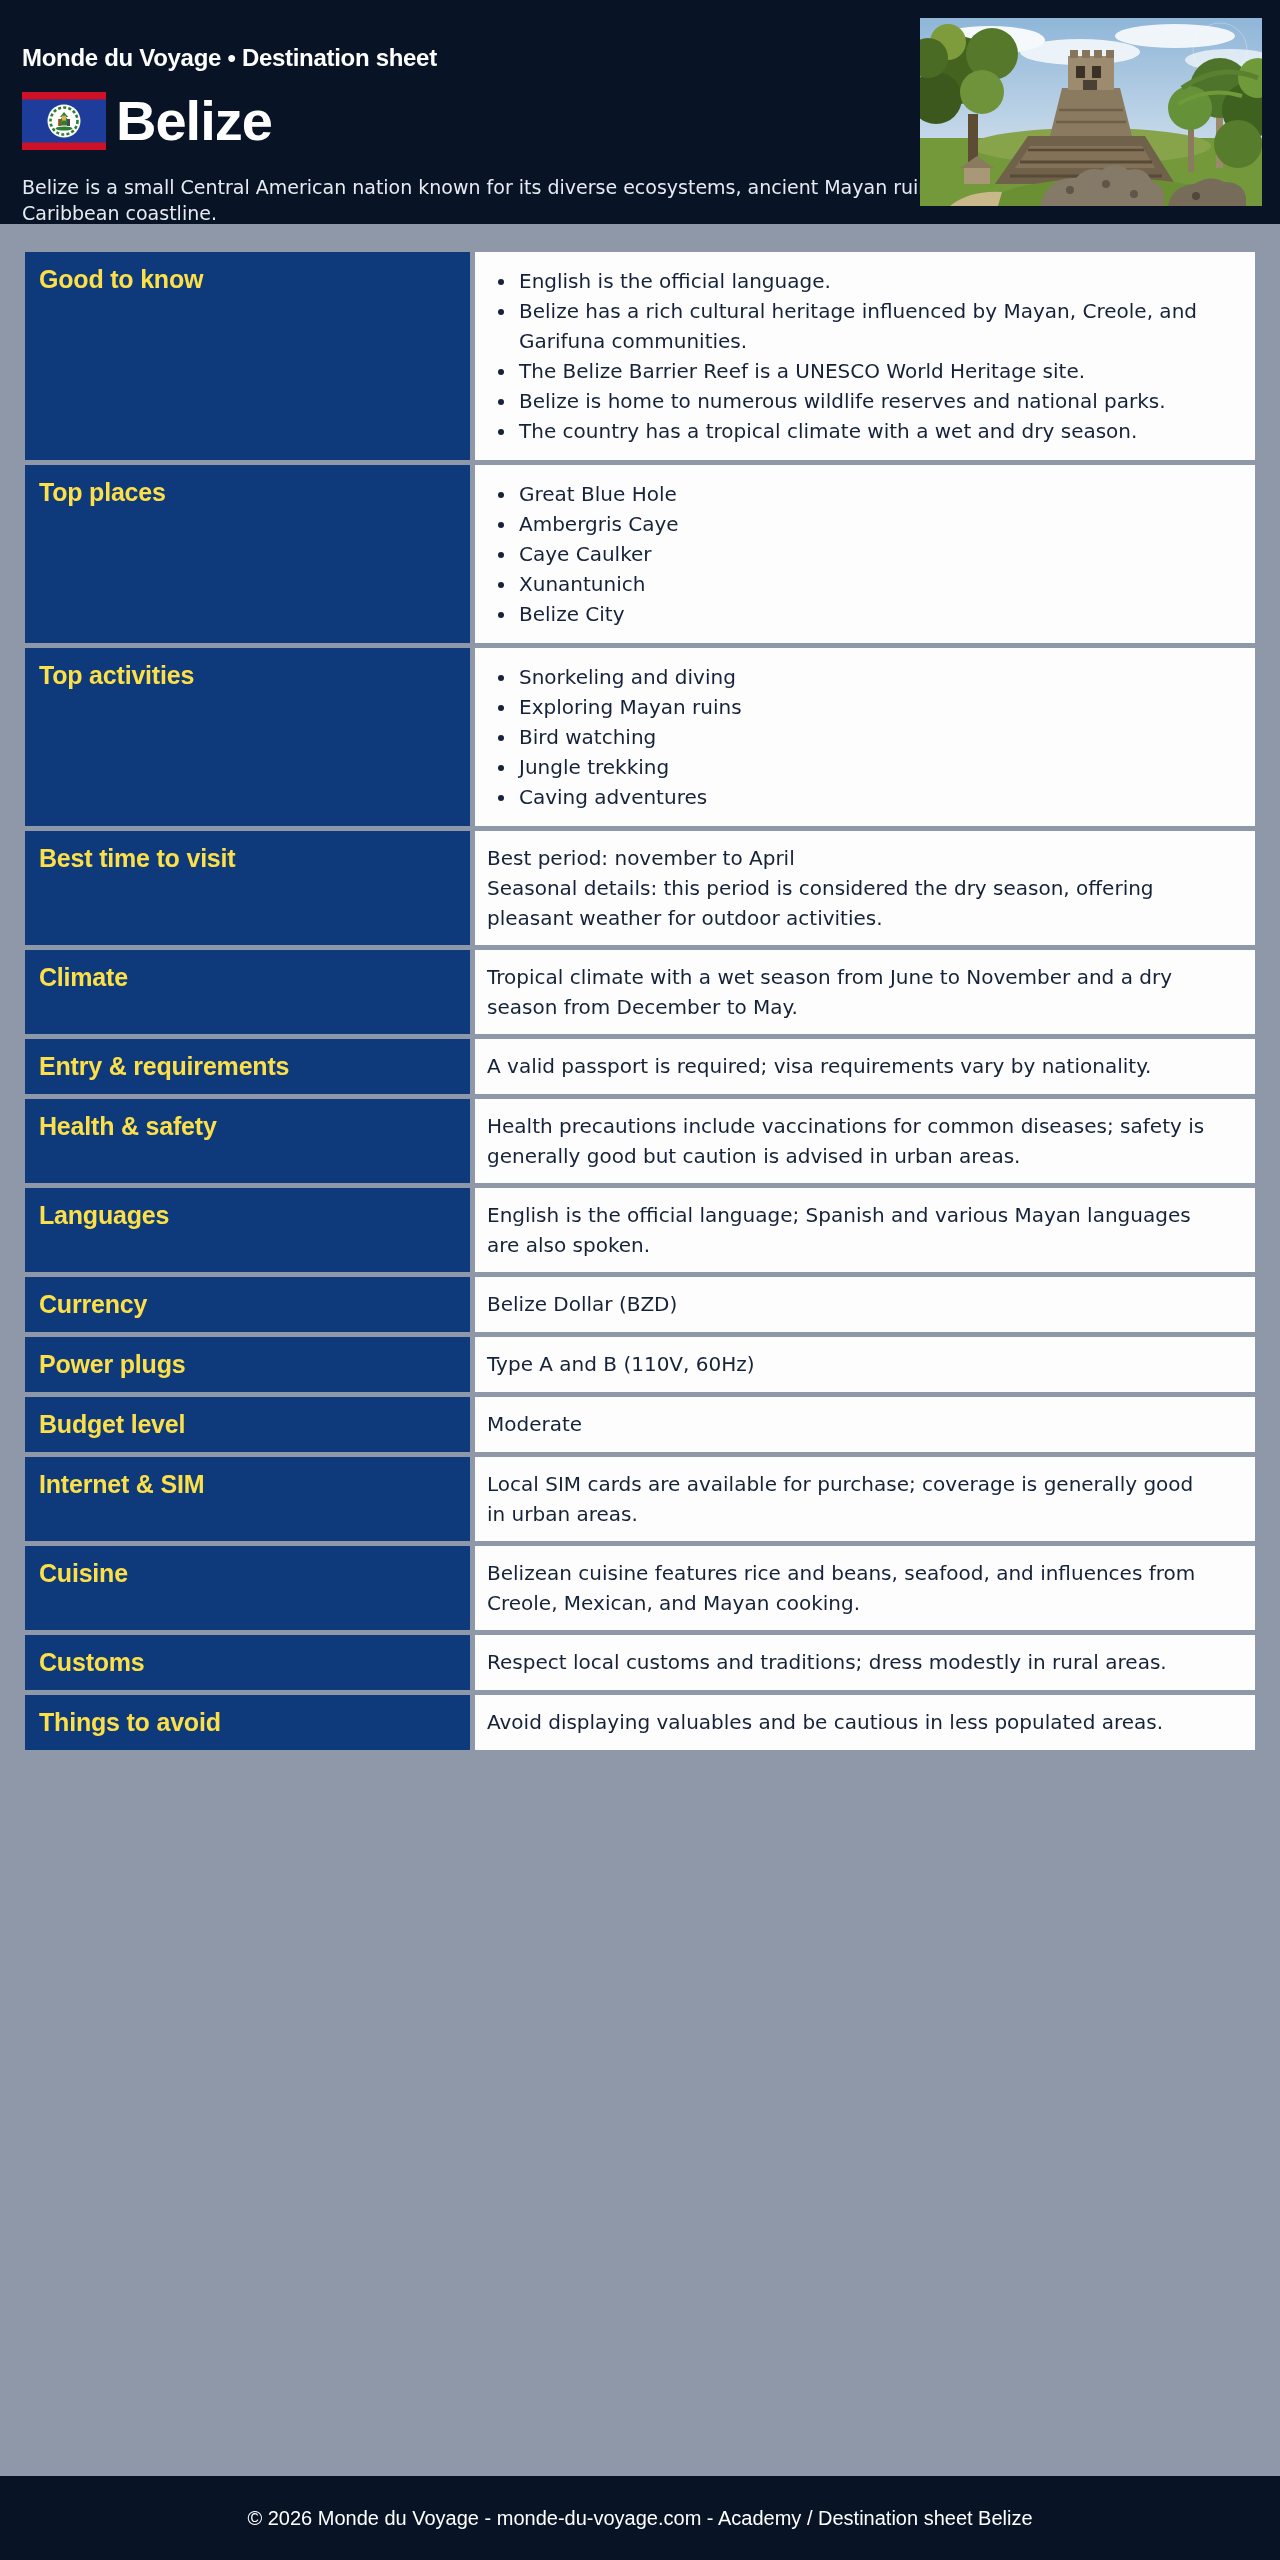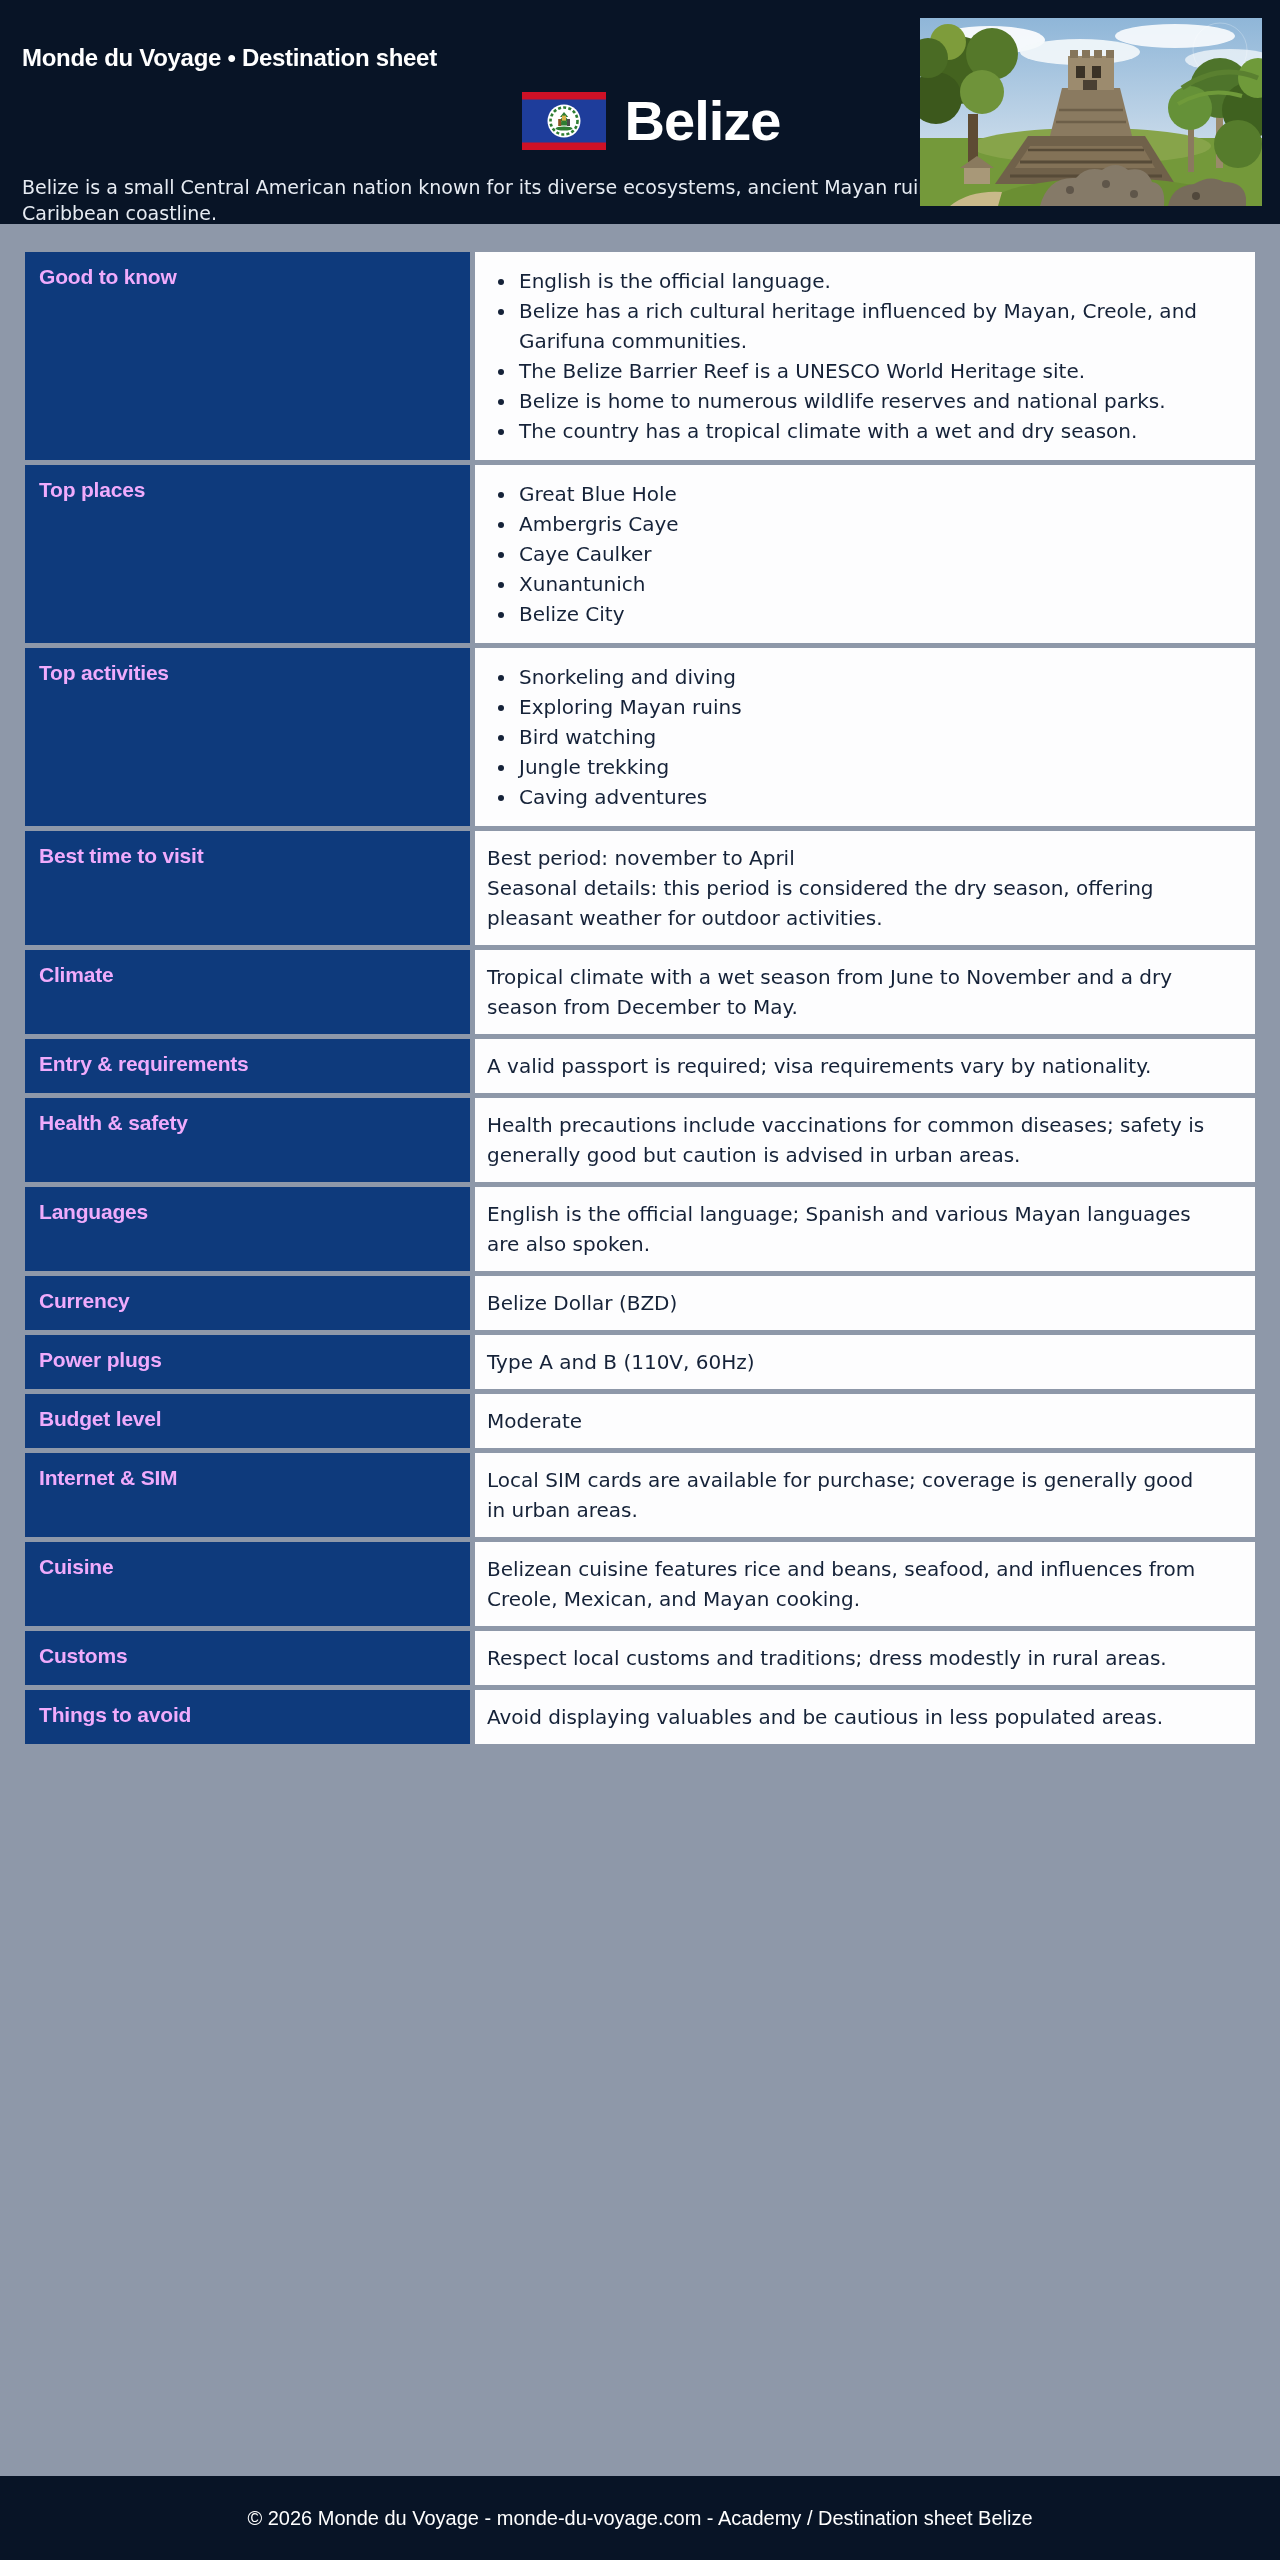--- a/index.html
+++ b/index.html
@@ -14,37 +14,37 @@
     overflow:hidden;
   }
   header{
     flex:0 0 auto;height:224px;background:var(--header-bg);color:#ffffff;
     position:relative;padding:44px 0 0 22px;
   }
   .breadcrumb{
     font-family:"Liberation Sans",sans-serif;font-weight:bold;font-size:24px;
     letter-spacing:-0.3px;
   }
-  .title-row{display:flex;align-items:center;gap:19px;margin-top:20px;height:58px;justify-content:center;}
+  .title-row{display:flex;align-items:center;gap:10px;margin-top:20px;height:58px;}
   .flag{width:84px;height:58px;display:block;flex:0 0 auto;}
   h1{
     font-family:"Liberation Sans",sans-serif;font-size:56px;font-weight:bold;
     margin:0;line-height:1;letter-spacing:-1px;
   }
   .subtitle{
     margin-top:25px;font-size:19px;line-height:1.35;color:#e6ebf2;max-width:1015px;
   }
   .photo{position:absolute;top:18px;right:18px;width:342px;height:188px;display:block;}
   main{flex:1 1 auto;padding:23px 20px 0 20px;}
   table.sheet{
     width:100%;border-collapse:separate;border-spacing:5px;table-layout:fixed;
   }
   th.label{
-    width:445px;background:var(--label-bg);color:#f0abfc;
-    font-family:"Liberation Sans",sans-serif;font-size:21px;font-weight:bold;
+    width:445px;background:var(--label-bg);color:#fde047;
+    font-family:"Liberation Sans",sans-serif;font-size:25px;font-weight:bold;
     text-align:left;vertical-align:top;padding:13px 14px;letter-spacing:-0.2px;
   }
   td.content{
     background:var(--cell-bg);color:var(--body-text);
     font-size:20px;line-height:1.5;vertical-align:top;
     padding:12px 42px 12px 12px;
   }
   td.content ul{margin:2px 0;padding-left:30px;list-style:disc;}
   td.content li{padding-left:2px;}
   footer{

